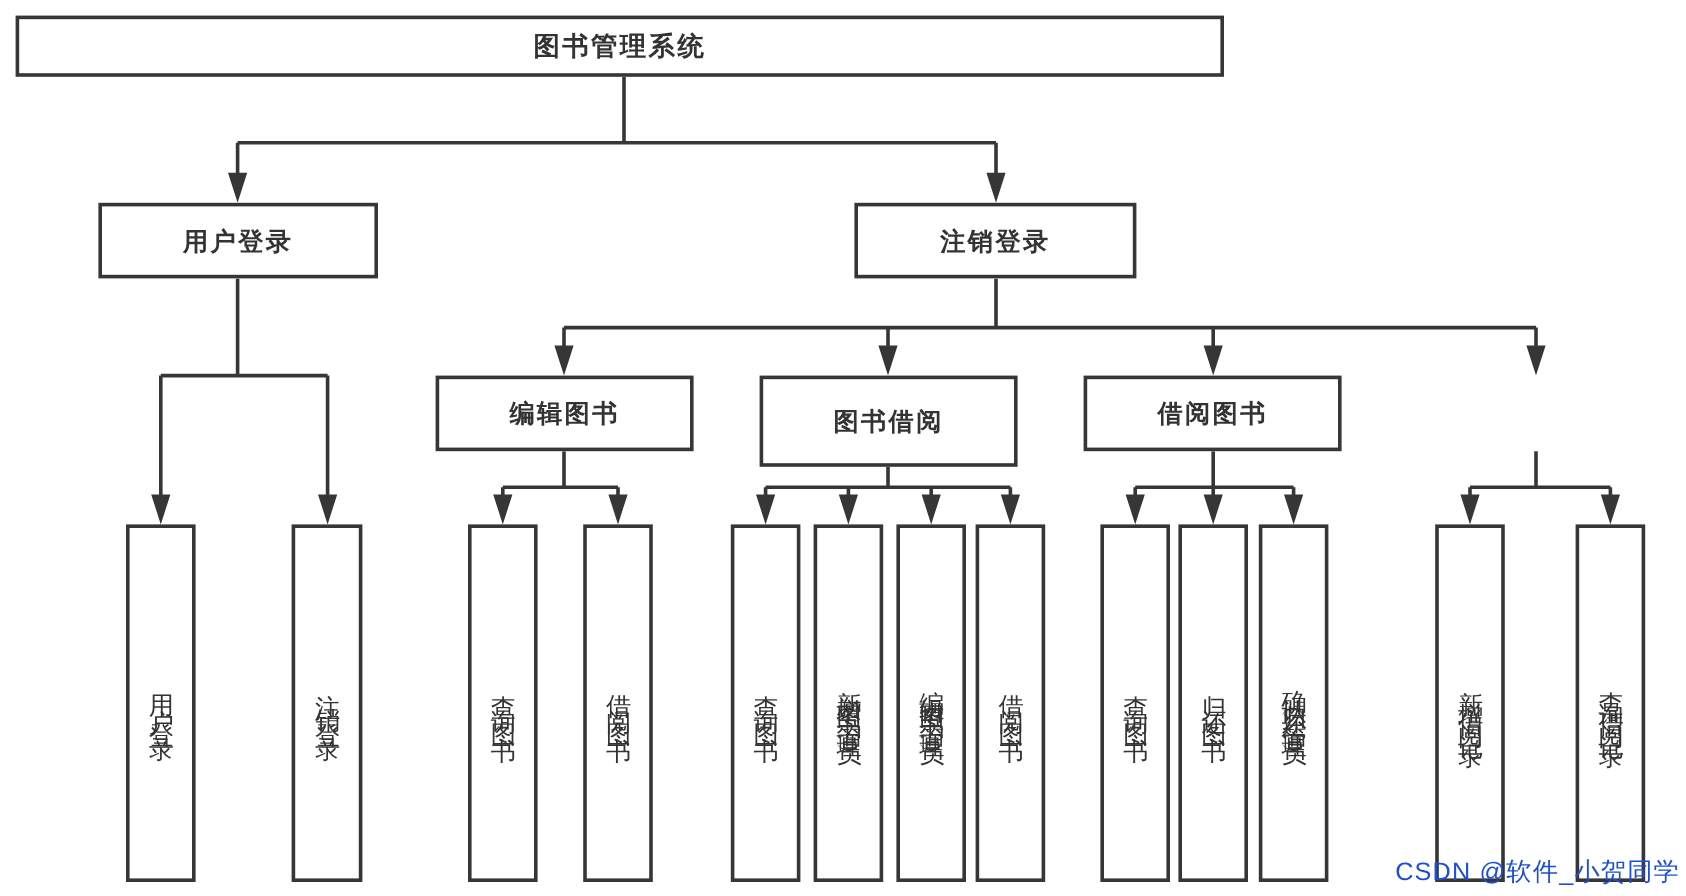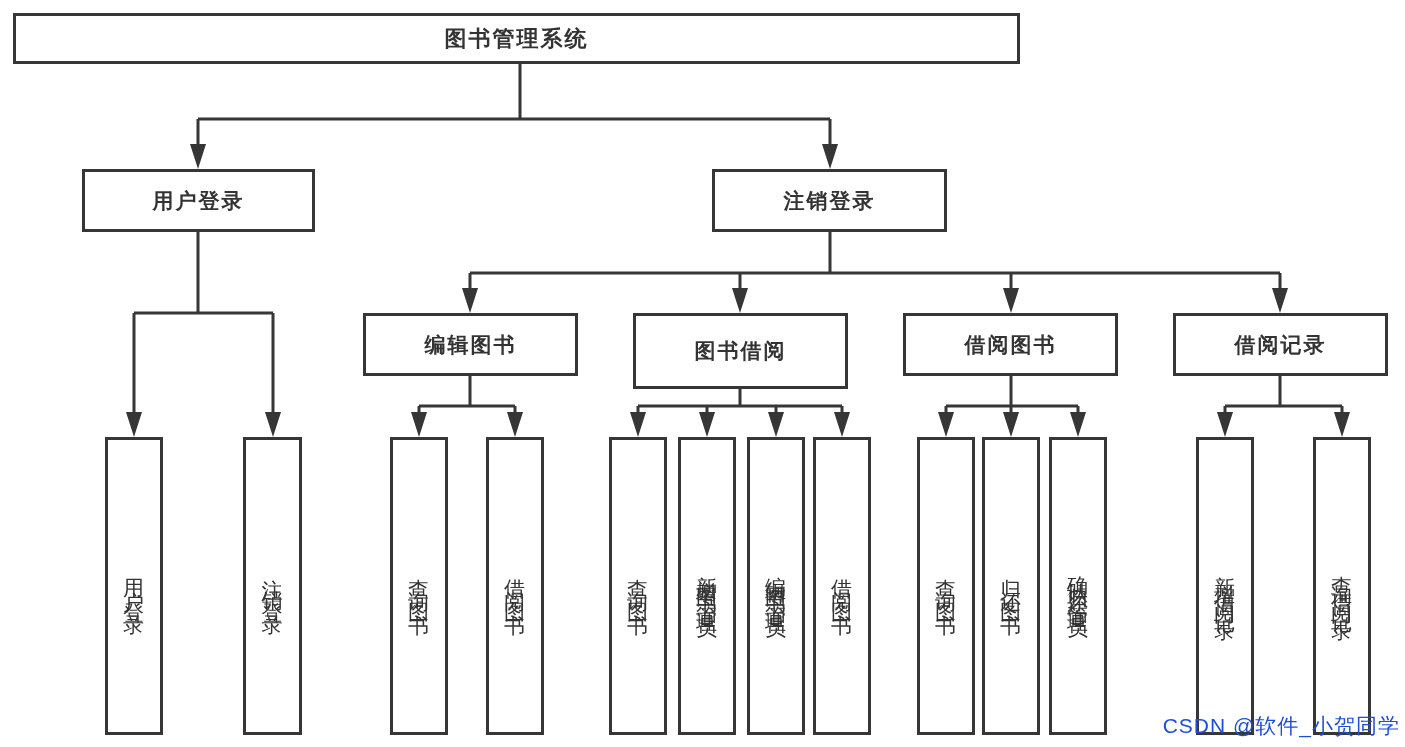--- a/index.html
+++ b/index.html
@@ -88,23 +88,20 @@
 
   <div class="box h" style="left:363px;top:313px;width:215px;height:63px">
     <span>编辑图书</span>
   </div>
   <div class="box h" style="left:633px;top:313px;width:215px;height:76px">
     <span>图书借阅</span>
   </div>
   <div class="box h" style="left:903px;top:313px;width:215px;height:63px">
     <span>借阅图书</span>
   </div>
-  <div class="box h" style="left:1173px;top:313px;width:215px;height:63px">
-    <span>借阅记录</span>
-  </div>
 
   <div class="box" style="left:105px;top:437px;width:58px;height:298px">
     <span class="vtext sp-wide">用户登录</span>
   </div>
   <div class="box" style="left:243px;top:437px;width:59px;height:298px">
     <span class="vtext sp-wide">注销登录</span>
   </div>
 
   <div class="box" style="left:390px;top:437px;width:58px;height:298px">
     <span class="vtext sp-wide">查询图书</span>

